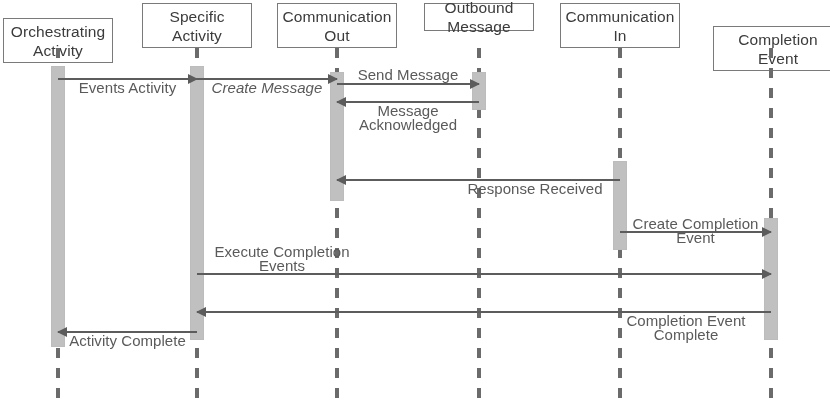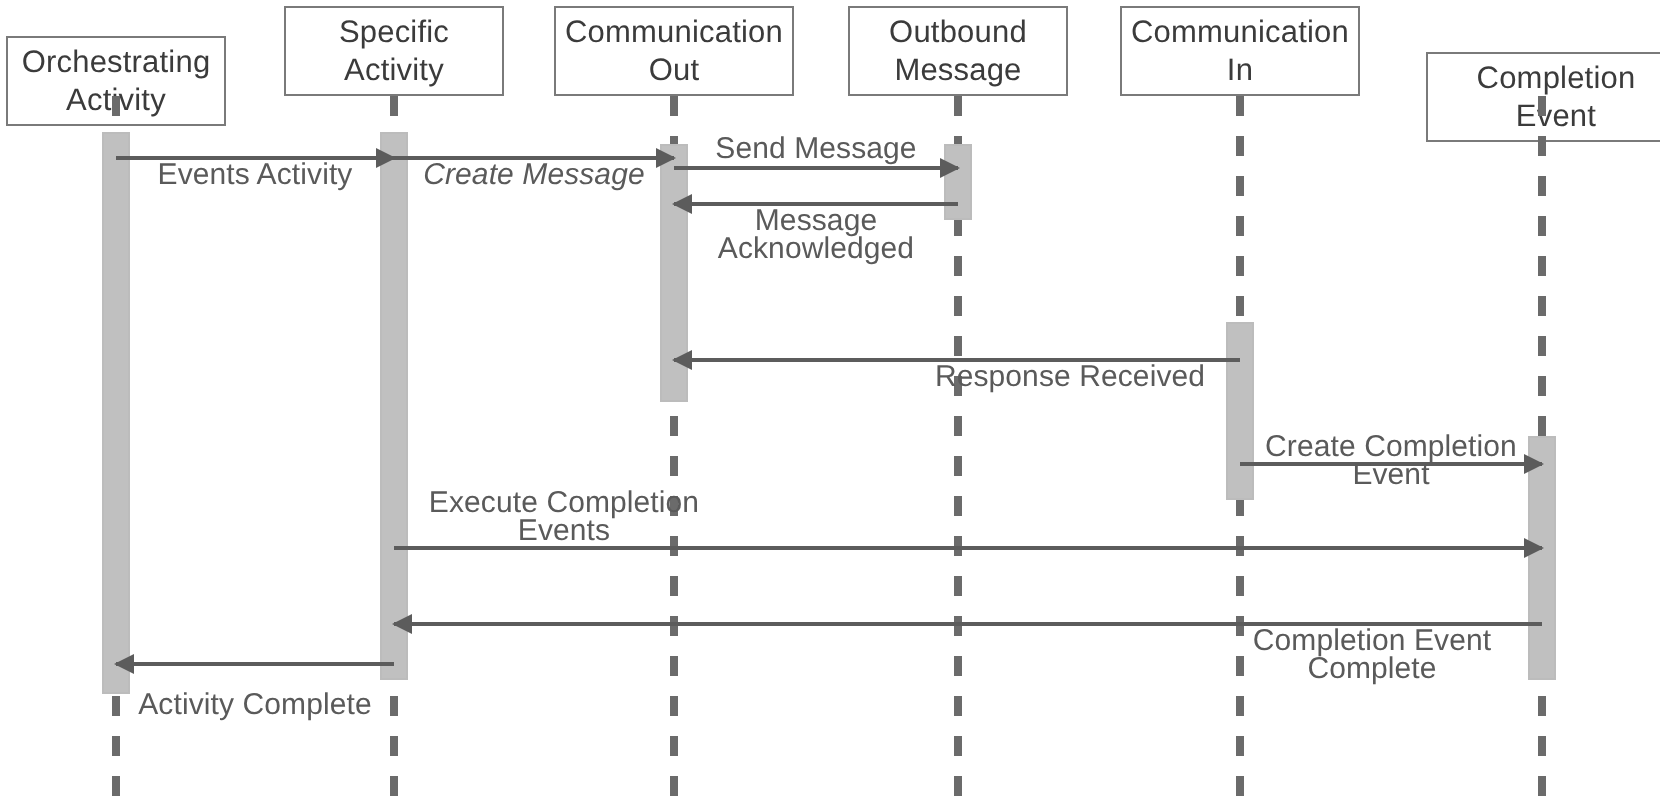--- a/index.html
+++ b/index.html
@@ -98,21 +98,21 @@
 Activity</span>
       </div>
       <div class="lifeline-header" style="left: 142px; top: 3px; width: 110px; height: 45px;">
         <span style="white-space: pre-line;">Specific
 Activity</span>
       </div>
       <div class="lifeline-header" style="left: 277px; top: 3px; width: 120px; height: 45px;">
         <span style="white-space: pre-line;">Communication
 Out</span>
       </div>
-      <div class="lifeline-header" style="left: 424px; top: 3px; width: 110px; height: 45px;">
+      <div class="lifeline-header" style="left: 424px; top: 3px; width: 110px; height: 28px;">
         <span style="white-space: pre-line;">Outbound
 Message</span>
       </div>
       <div class="lifeline-header" style="left: 560px; top: 3px; width: 120px; height: 45px;">
         <span style="white-space: pre-line;">Communication
 In</span>
       </div>
       <div class="lifeline-header" style="left: 713px; top: 3px; width: 130px; height: 45px; margin-top: 23px;">
         <span style="white-space: pre-line;">Completion
 Event</span>
@@ -175,15 +175,15 @@
       <div class="message dir-left" style="left: 197px; top: 311px; width: 574px;">
         <div class="shaft" style="width: 574px;"></div>
         <div class="head"></div>
       </div>
       <div class="message-label" style="left: 611px; width: 150px; text-align: center; top: 314px;">Completion Event
 Complete</div>
       <div class="message dir-left" style="left: 58px; top: 331px; width: 139px;">
         <div class="shaft" style="width: 139px;"></div>
         <div class="head"></div>
       </div>
-      <div class="message-label" style="left: 58px; width: 139px; text-align: center; top: 334px; margin-top: 12px;">Activity Complete</div>
+      <div class="message-label" style="left: 58px; width: 139px; text-align: center; top: 334px;">Activity Complete</div>
     </div>
 </div>
 
 </body></html>

